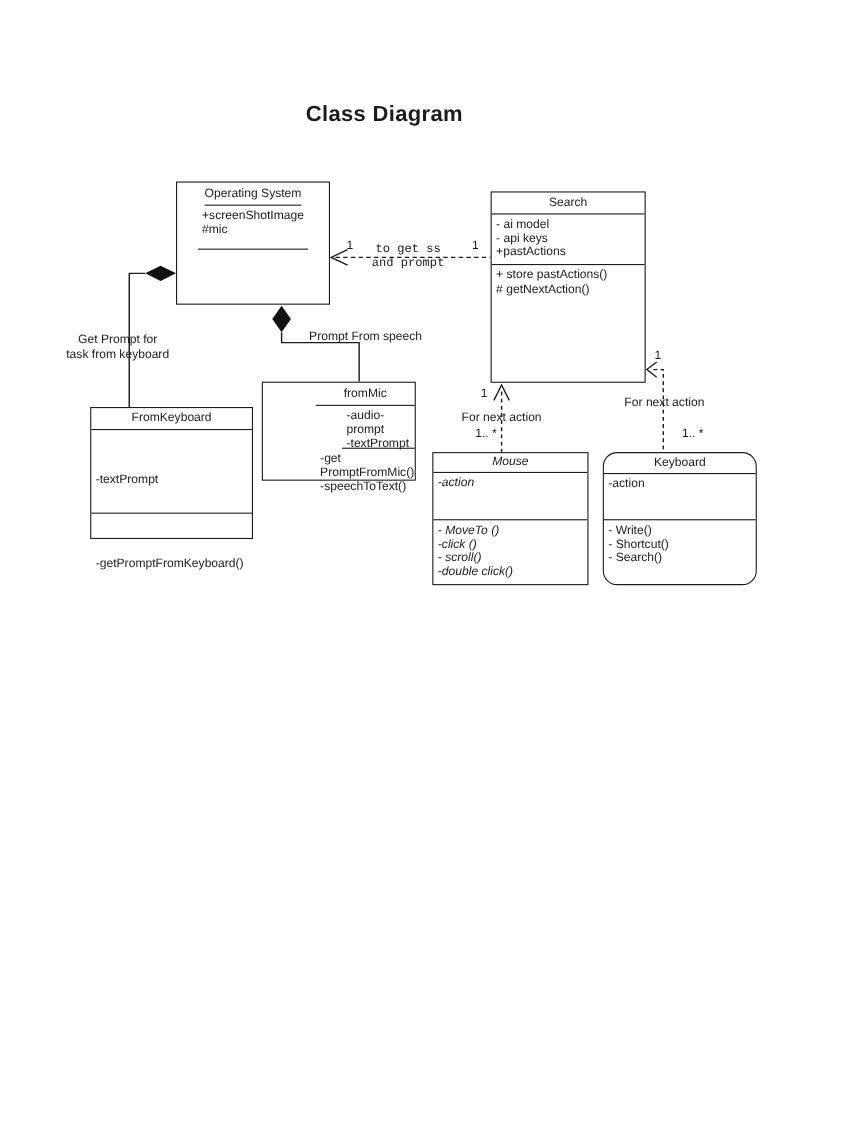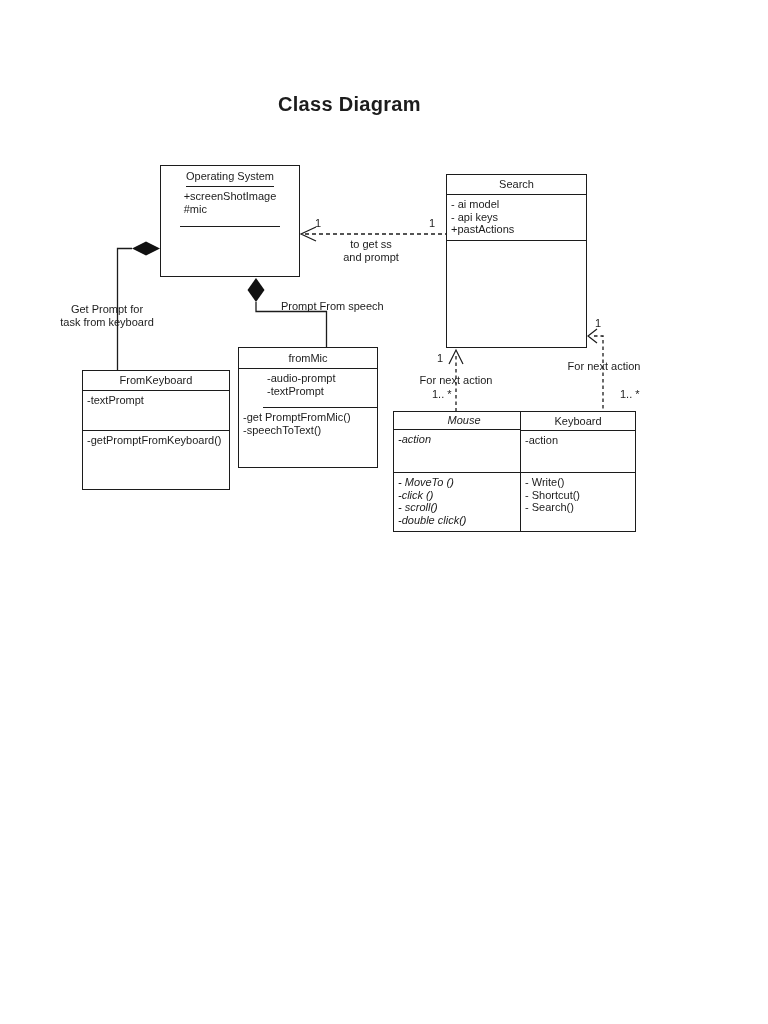--- a/index.html
+++ b/index.html
@@ -67,33 +67,37 @@
   </div>
 </div>
 
 <div class="uml-class" style="left:446px; top:174px; width:141px; height:174px;">
   <div class="uml-title" style="height:20px;">Search</div>
   <div class="uml-attrs" style="height:46px;">
     <div>- ai model</div>
     <div>- api keys</div>
     <div>+pastActions</div>
   </div>
+  <div class="uml-methods">
+    <div>+ store pastActions()</div>
+    <div># getNextAction()</div>
+  </div>
 </div>
 
-<div class="uml-class" style="left:82px; top:370px; width:148px; height:120px;">
+<div class="uml-class" style="left:82px; top:370px; width:148px; height:120px;gap:36px;">
   <div class="uml-title" style="height:20px;">FromKeyboard</div>
   <div class="uml-attrs" style="height:40px;">
     <div>-textPrompt</div>
   </div>
   <div class="uml-methods">
     <div>-getPromptFromKeyboard()</div>
   </div>
 </div>
 
-<div class="uml-class" style="left:238px; top:347px; width:140px; height:121px;">
+<div class="uml-class" style="left:238px; top:347px; width:140px; height:90px;padding-left:48px;">
   <div class="uml-title" style="height:21px;">fromMic</div>
   <div class="uml-attrs" style="height:39px;margin-left:24px;">
     <div>-audio-prompt</div>
     <div>-textPrompt</div>
   </div>
   <div class="uml-methods">
     <div>-get PromptFromMic()</div>
     <div>-speechToText()</div>
   </div>
 </div>
@@ -104,34 +108,34 @@
     <div>-action</div>
   </div>
   <div class="uml-methods">
     <div>- MoveTo ()</div>
     <div>-click ()</div>
     <div>- scroll()</div>
     <div>-double click()</div>
   </div>
 </div>
 
-<div class="uml-class" style="left:520px; top:411px; width:116px; height:121px;">
+<div class="uml-class" style="left:548px; top:411px; width:140px; height:121px;border-radius:13px;">
   <div class="uml-title" style="height:19px;">Keyboard</div>
   <div class="uml-attrs" style="height:42px;">
     <div>-action</div>
   </div>
   <div class="uml-methods">
     <div>- Write()</div>
     <div>- Shortcut()</div>
     <div>- Search()</div>
   </div>
 </div>
 
 <div class="edge-label" style="left:315px; top:217px;">1</div>
-<div class="edge-label center" style="left:331px; top:238px; width:80px;">
+<div class="edge-label center" style="left:331px; top:221px; width:80px;font-family:Liberation Mono, monospace;">
   <div>to get ss</div>
   <div>and prompt</div>
 </div>
 <div class="edge-label" style="left:429px; top:217px;">1</div>
 
 <div class="edge-label center" style="left:40px; top:303px; width:134px;">
   <div>Get Prompt for</div>
   <div>task from keyboard</div>
 </div>
 

